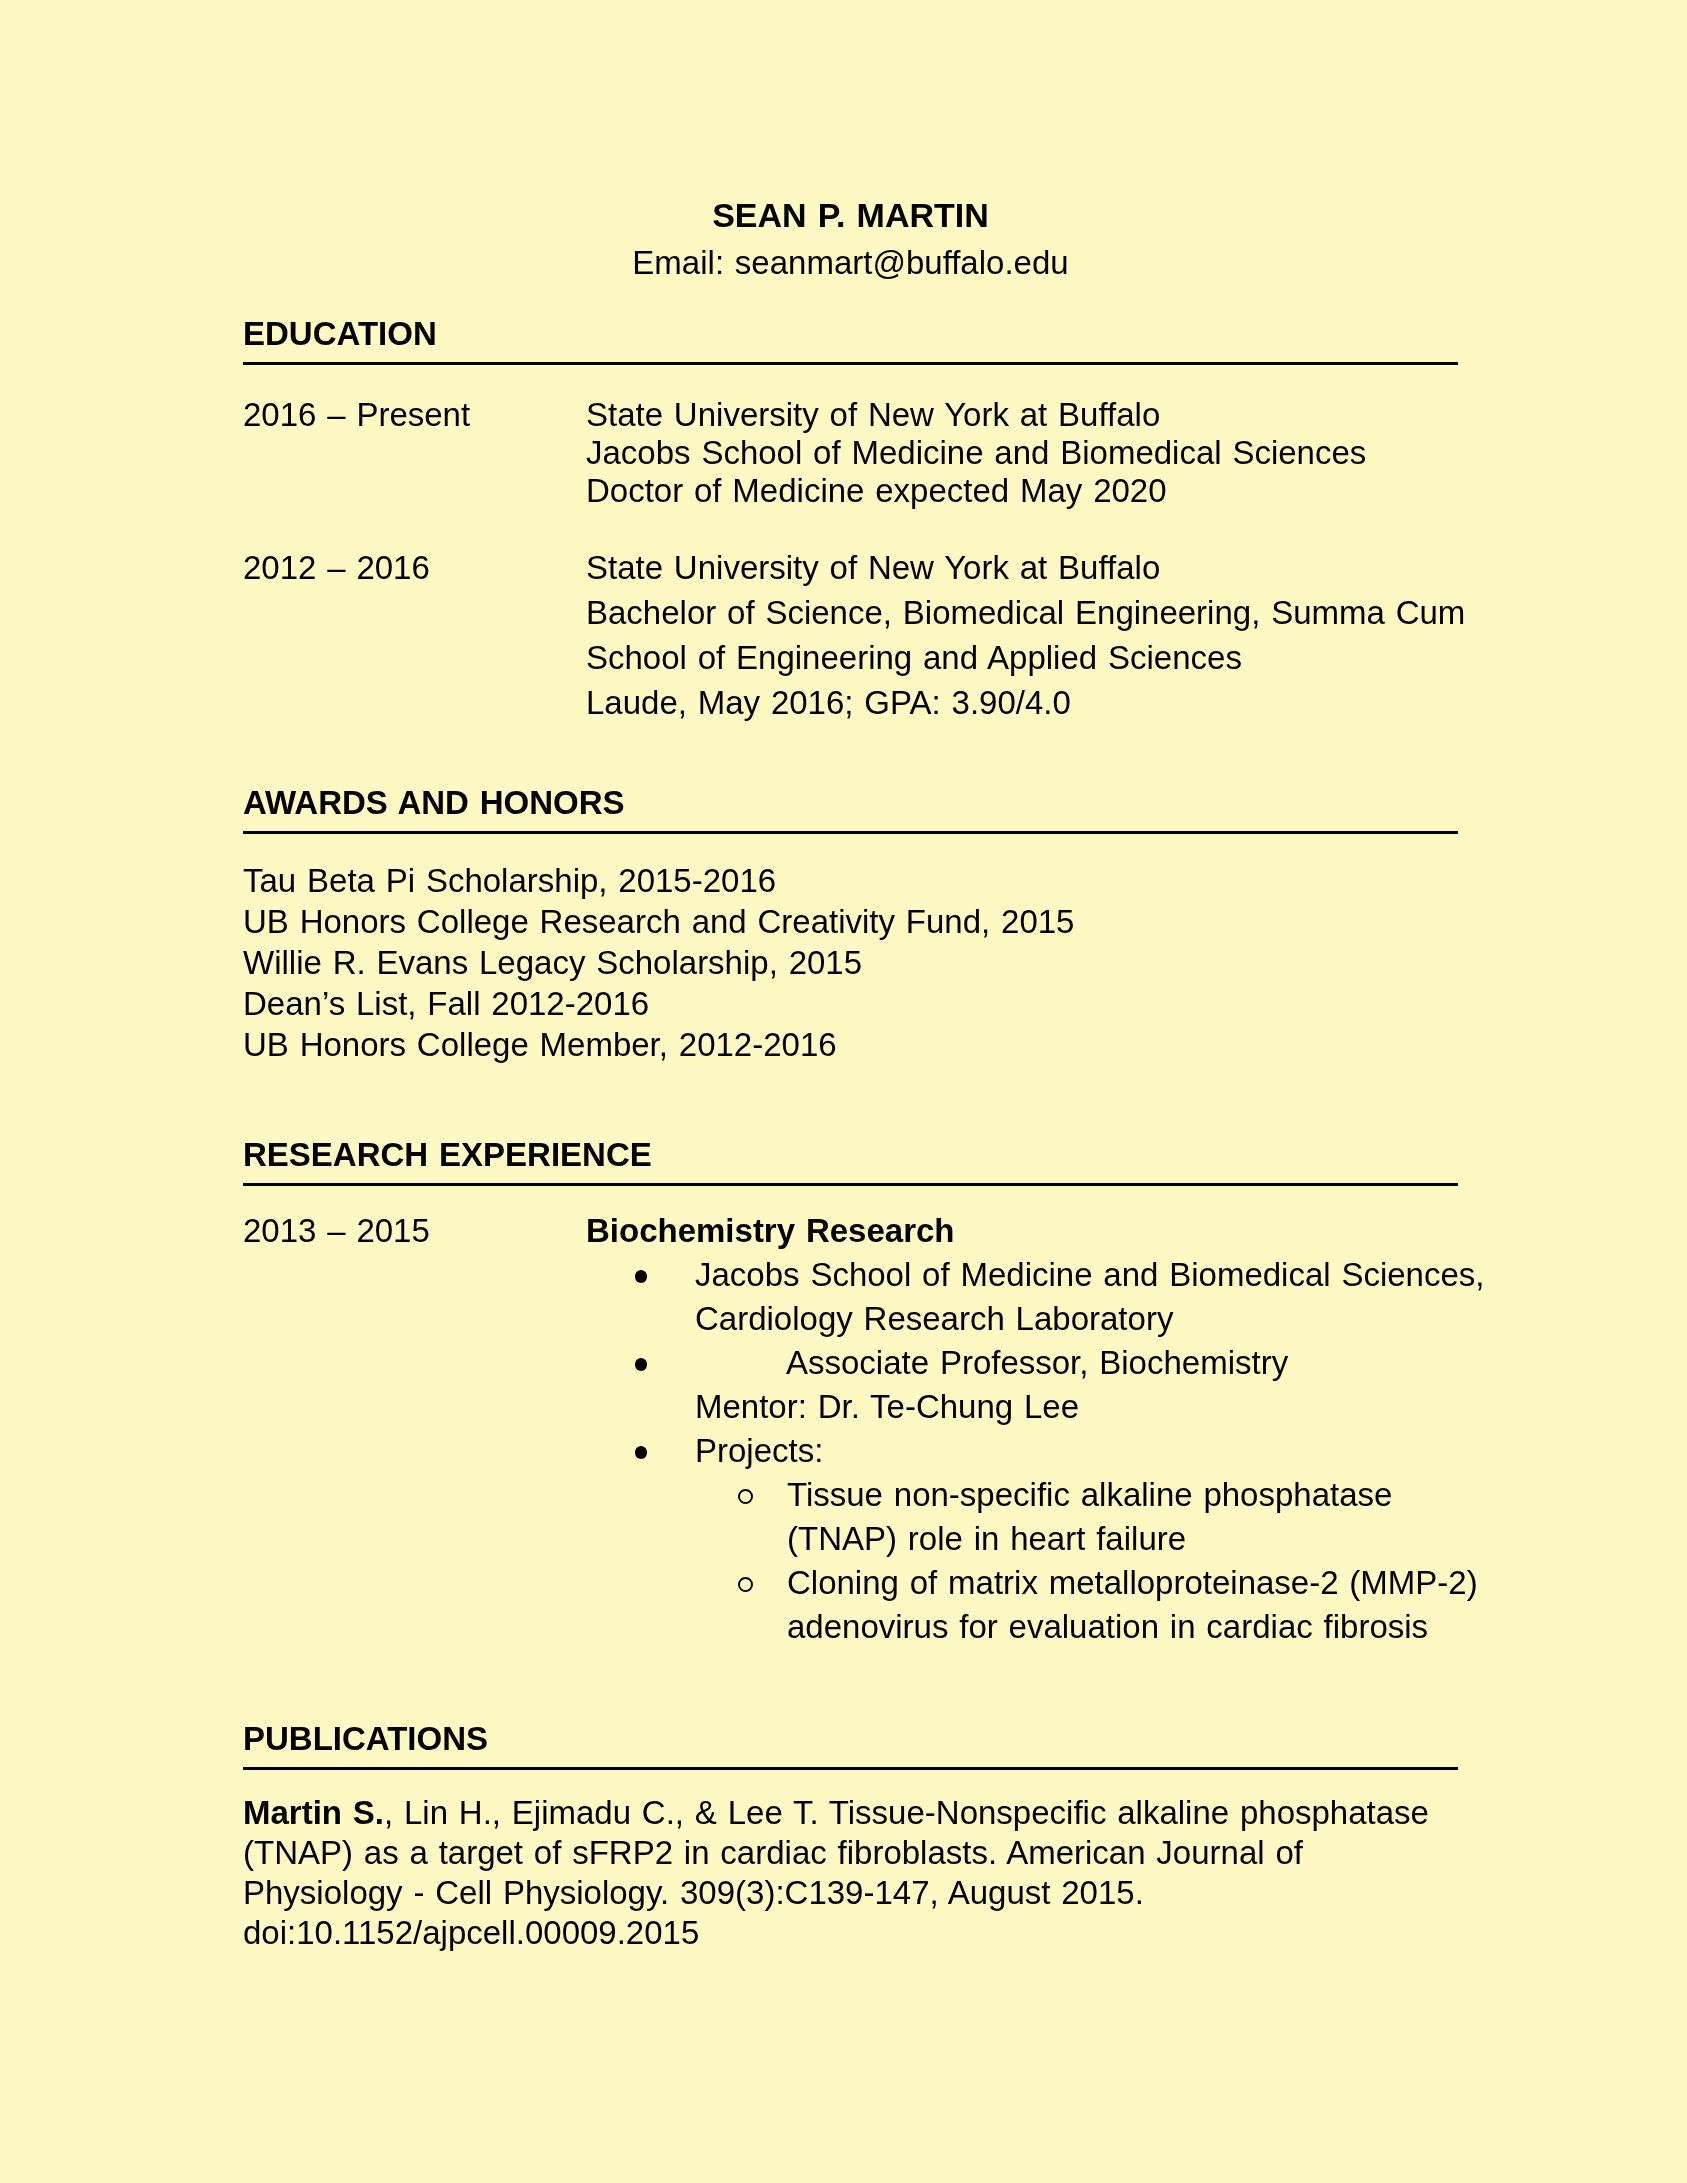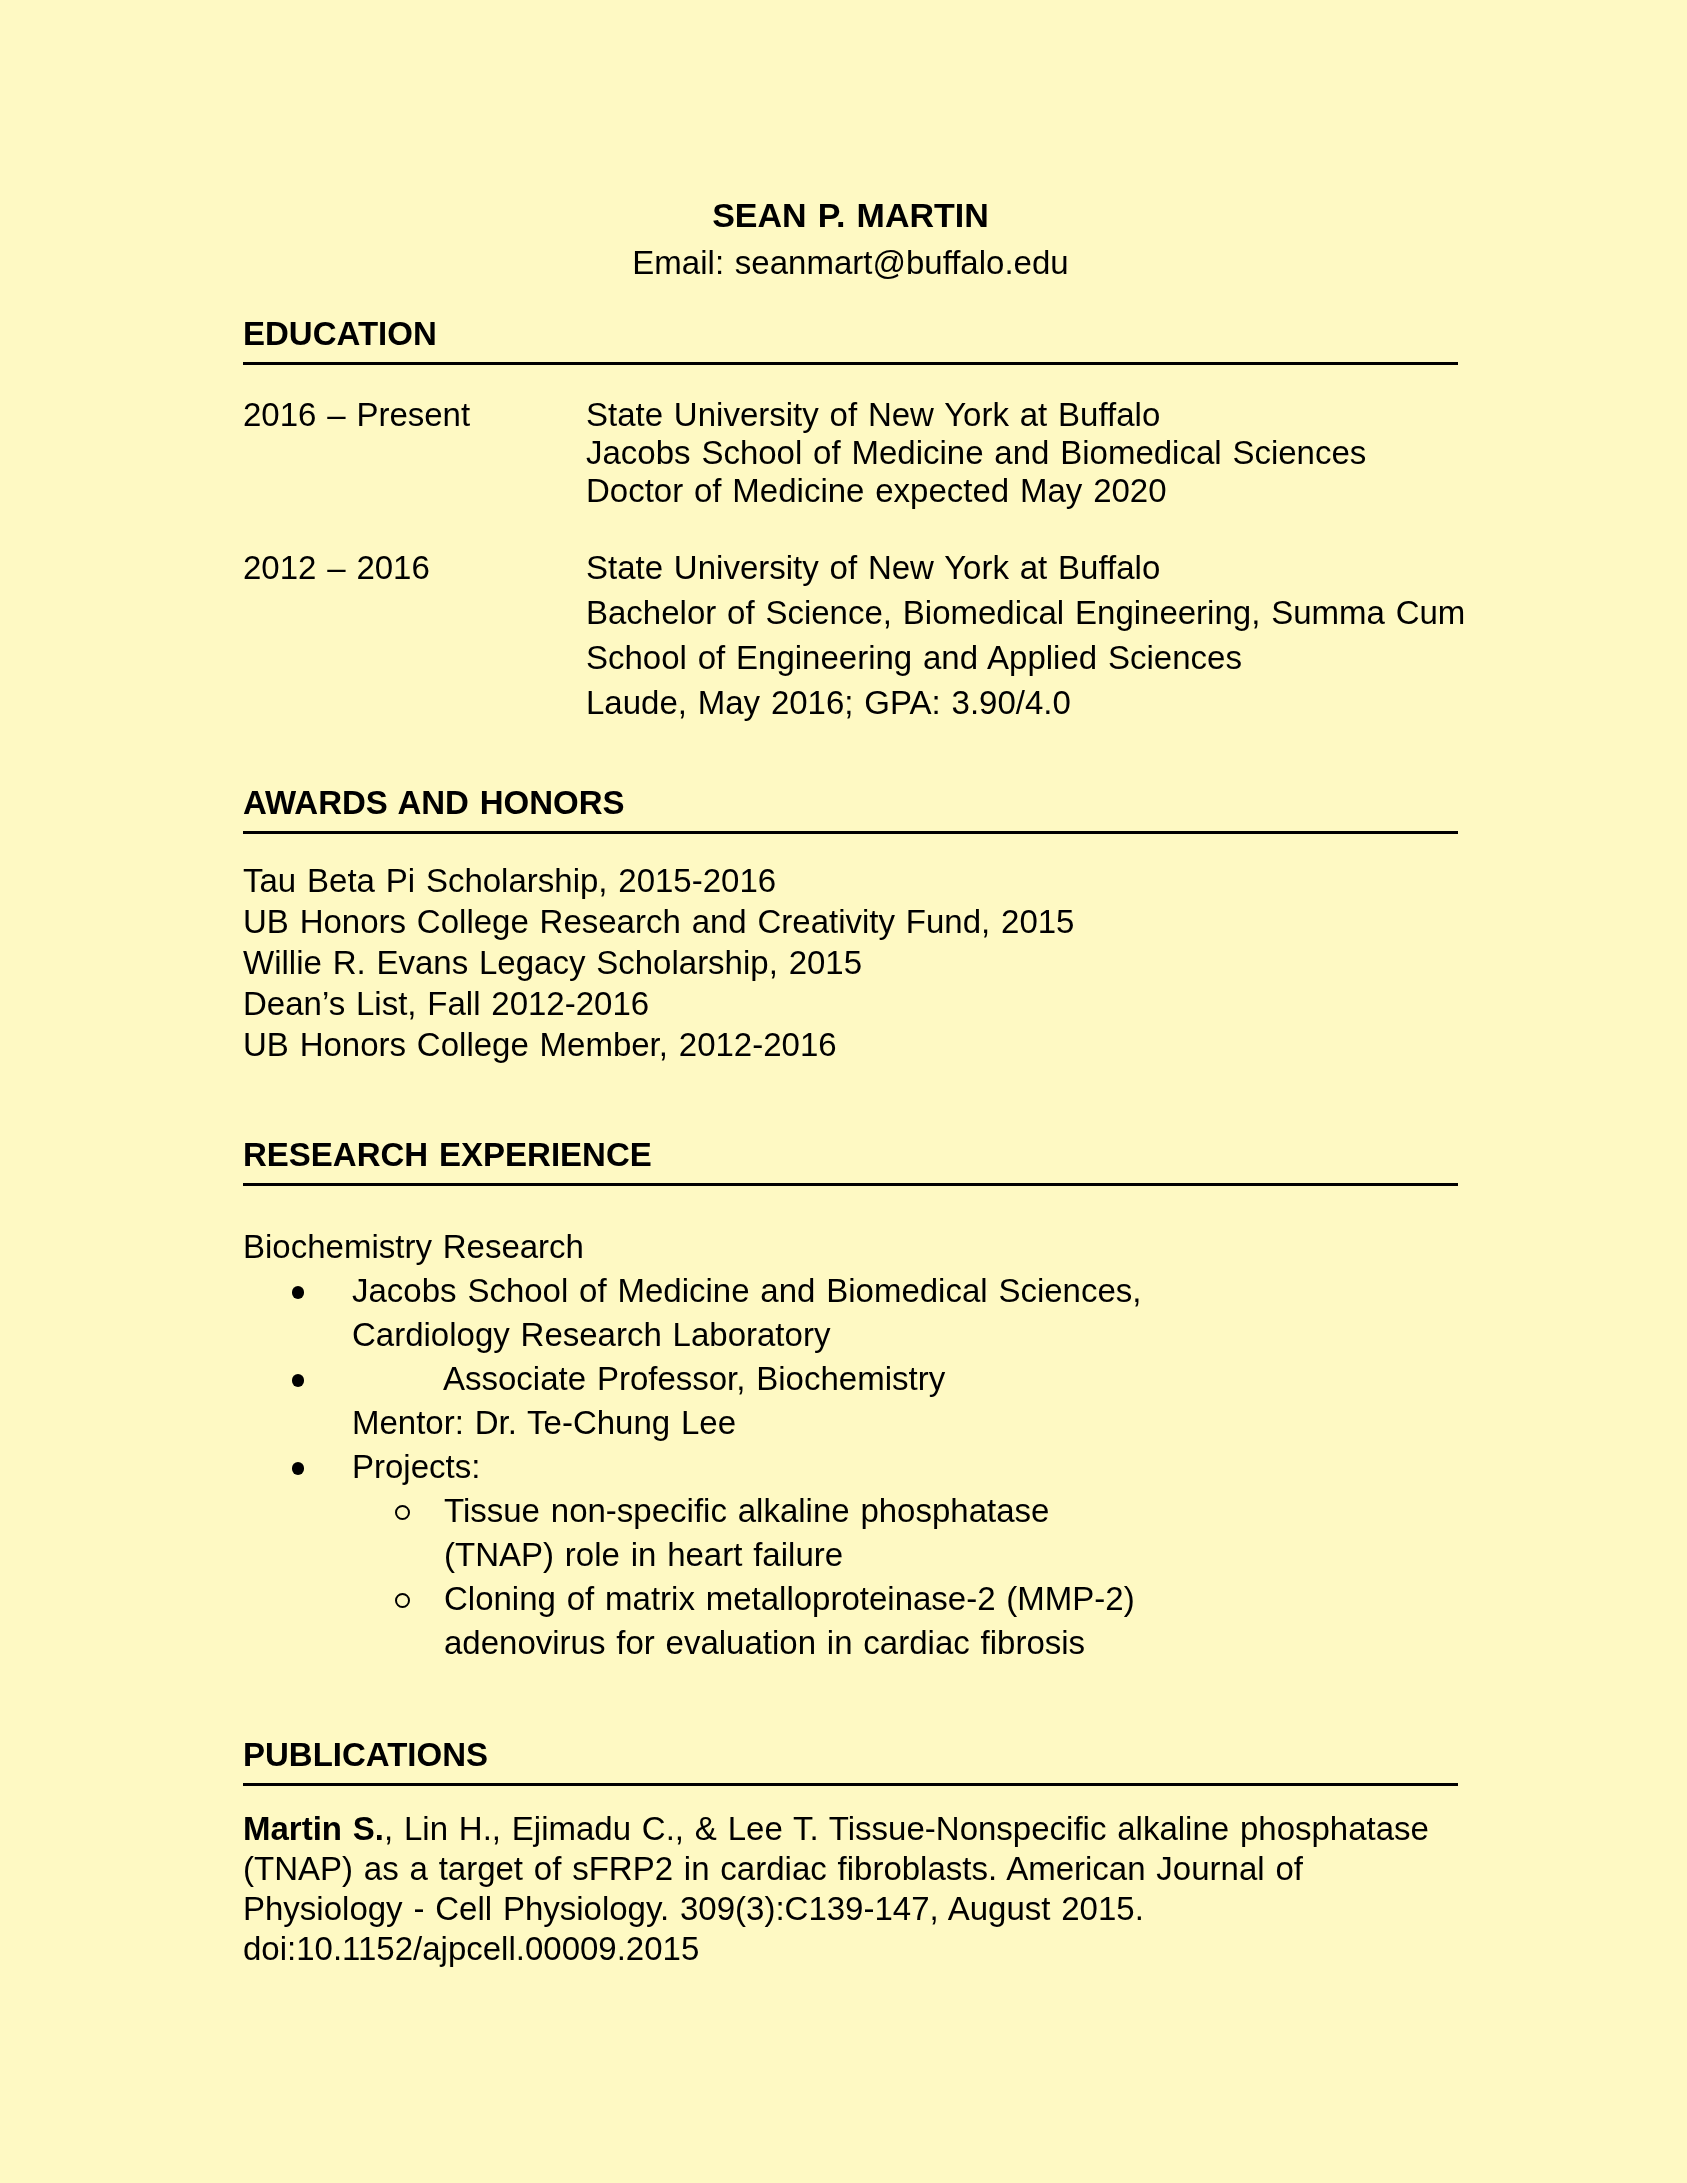--- a/index.html
+++ b/index.html
@@ -48,21 +48,21 @@
   .sec-heading.research { margin-top: 70px; }
   .sec-heading.pubs     { margin-top: 70px; }
   .row { display: flex; gap: 40px; }
   .date-col { width: 303px; flex: none; white-space: nowrap; }
   .entry-content { flex: 1; min-width: 0; }
   .line { white-space: nowrap; }
   .edu-entry-1 { margin-top: 31px;  line-height: 38px; }
   .edu-entry-2 { margin-top: 35px;  line-height: 45px; }
   .awards-list { margin-top: 26px;  line-height: 41px; }
   .research-entry { margin-top: 23px; line-height: 44px; }
-  .role-title { font-weight: normal; margin-top: 16px; }
+  .role-title { font-weight: bold; }
   .bullet-item {
     position: relative;
     padding-left: 109px;
   }
   .bullet-item .dot {
     position: absolute;
     left: 49px;
     top: 17.3px;
     width: 12.4px;
     height: 12.4px;
@@ -126,20 +126,21 @@
       <div class="line">Tau Beta Pi Scholarship, 2015-2016</div>
       <div class="line">UB Honors College Research and Creativity Fund, 2015</div>
       <div class="line">Willie R. Evans Legacy Scholarship, 2015</div>
       <div class="line">Dean’s List, Fall 2012-2016</div>
       <div class="line">UB Honors College Member, 2012-2016</div>
     </div>
 
     <div class="sec-heading research">RESEARCH EXPERIENCE</div>
 
     <div class="row research-entry">
+      <div class="date-col">2013 – 2015</div>
       <div class="entry-content">
         <div class="line role-title">Biochemistry Research</div>
 
         <div class="bullet-item">
           <span class="dot"></span>
           <div class="line">Jacobs School of Medicine and Biomedical Sciences,</div>
           <div class="line">Cardiology Research Laboratory</div>
         </div>
 
         <div class="bullet-item">

